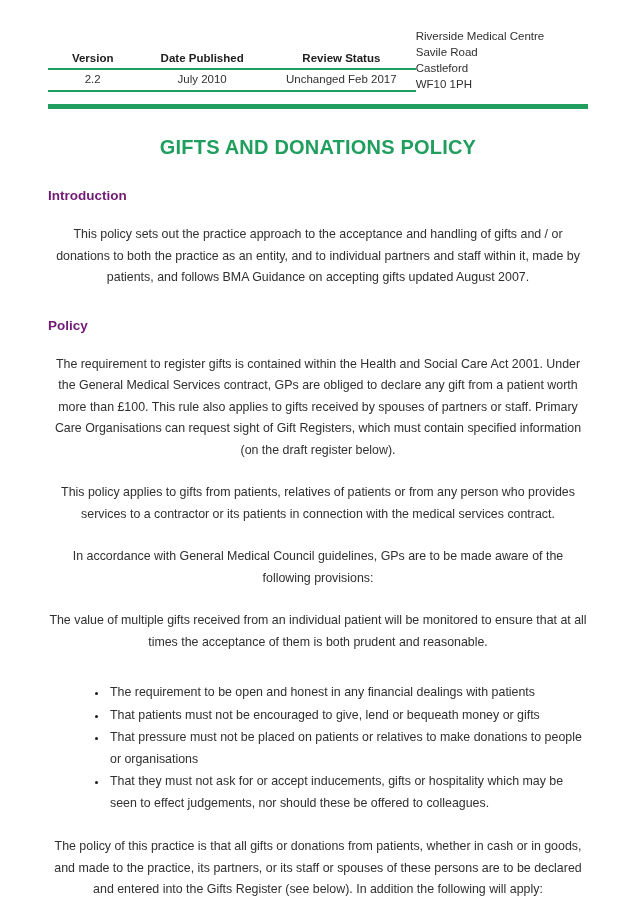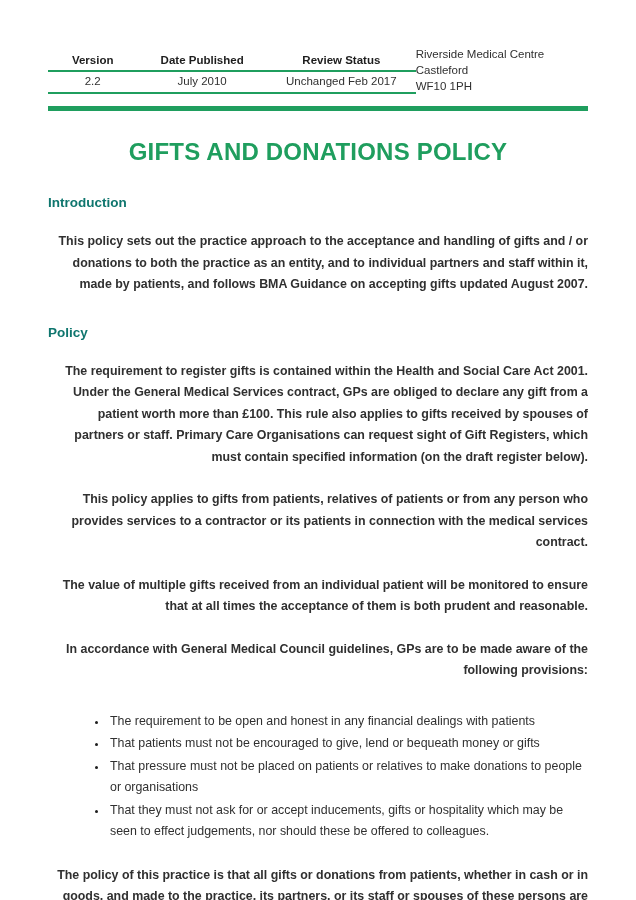--- a/index.html
+++ b/index.html
@@ -25,38 +25,37 @@
     white-space:nowrap;color:#1d1d1d;
   }
   .meta-table td{
     font-size:11.5px;text-align:center;
     padding:3px 8px 5px 8px;border-bottom:2px solid var(--green);
     white-space:nowrap;
   }
   .col-version{width:78px;}
   .col-date{width:118px;}
   .col-review{width:136px;}
-  .address{font-size:11.5px;line-height:16px;width:178px;margin-top:20px;}
+  .address{font-size:11.5px;line-height:16px;width:178px;margin-top:2px;}
   .address div{white-space:nowrap;}
   
   .green-bar{height:5px;background:var(--green);margin-top:12px;flex:none;}
   
   .title{
     text-align:center;color:var(--green);
-    font-size:24px;font-weight:bold;margin:27px 0 0 0;
+    font-size:20px;font-weight:bold;margin:27px 0 0 0;
     letter-spacing:0.2px;
   }
   .section-heading{
-    font-size:13.5px;font-weight:bold;color:#0f766e;
+    font-size:13.5px;font-weight:bold;color:#701a75;
     margin:29px 0 0 0;
   }
   .para{
     font-size:12.4px;line-height:21.5px;margin:21px 0 0 0;
-    text-align:right;
-    font-weight:bold;
+    text-align:center;
   }
   .bullets{
     margin:29px 0 0 0;padding:0 0 0 60px;list-style:disc;
   }
   .bullets li{
     font-size:12.4px;line-height:21.5px;margin:0 0 1px 0;
     padding-left:2px;
   }
   .bullets li::marker{color:#1d1d1d;font-size:11px;}
   
@@ -80,37 +79,38 @@
       <tbody>
         <tr>
           <td>2.2</td>
           <td>July 2010</td>
           <td>Unchanged Feb 2017</td>
         </tr>
       </tbody>
     </table>
     <div class="address">
       <div>Riverside Medical Centre</div>
+      <div>Savile Road</div>
       <div>Castleford</div>
       <div>WF10 1PH</div>
     </div>
   </div>
 
   <div class="green-bar"></div>
 
   <div class="title">GIFTS AND DONATIONS POLICY</div>
 
   <div class="section-heading">Introduction</div>
   <p class="para">This policy sets out the practice approach to the acceptance and handling of gifts and / or donations to both the practice as an entity, and to individual partners and staff within it, made by patients, and follows BMA Guidance on accepting gifts updated August 2007.</p>
 
   <div class="section-heading">Policy</div>
   <p class="para">The requirement to register gifts is contained within the Health and Social Care Act 2001. Under the General Medical Services contract, GPs are obliged to declare any gift from a patient worth more than £100. This rule also applies to gifts received by spouses of partners or staff. Primary Care Organisations can request sight of Gift Registers, which must contain specified information (on the draft register below).</p>
   <p class="para">This policy applies to gifts from patients, relatives of patients or from any person who provides services to a contractor or its patients in connection with the medical services contract.</p>
+  <p class="para">In accordance with General Medical Council guidelines, GPs are to be made aware of the following provisions:</p>
   <p class="para">The value of multiple gifts received from an individual patient will be monitored to ensure that at all times the acceptance of them is both prudent and reasonable.</p>
-  <p class="para">In accordance with General Medical Council guidelines, GPs are to be made aware of the following provisions:</p>
 
   <ul class="bullets">
     <li>The requirement to be open and honest in any financial dealings with patients</li>
     <li>That patients must not be encouraged to give, lend or bequeath money or gifts</li>
     <li>That pressure must not be placed on patients or relatives to make donations to people or organisations</li>
     <li>That they must not ask for or accept inducements, gifts or hospitality which may be seen to effect judgements, nor should these be offered to colleagues.</li>
   </ul>
 
   <p class="para">The policy of this practice is that all gifts or donations from patients, whether in cash or in goods, and made to the practice, its partners, or its staff or spouses of these persons are to be declared and entered into the Gifts Register (see below). In addition the following will apply:</p>
 

